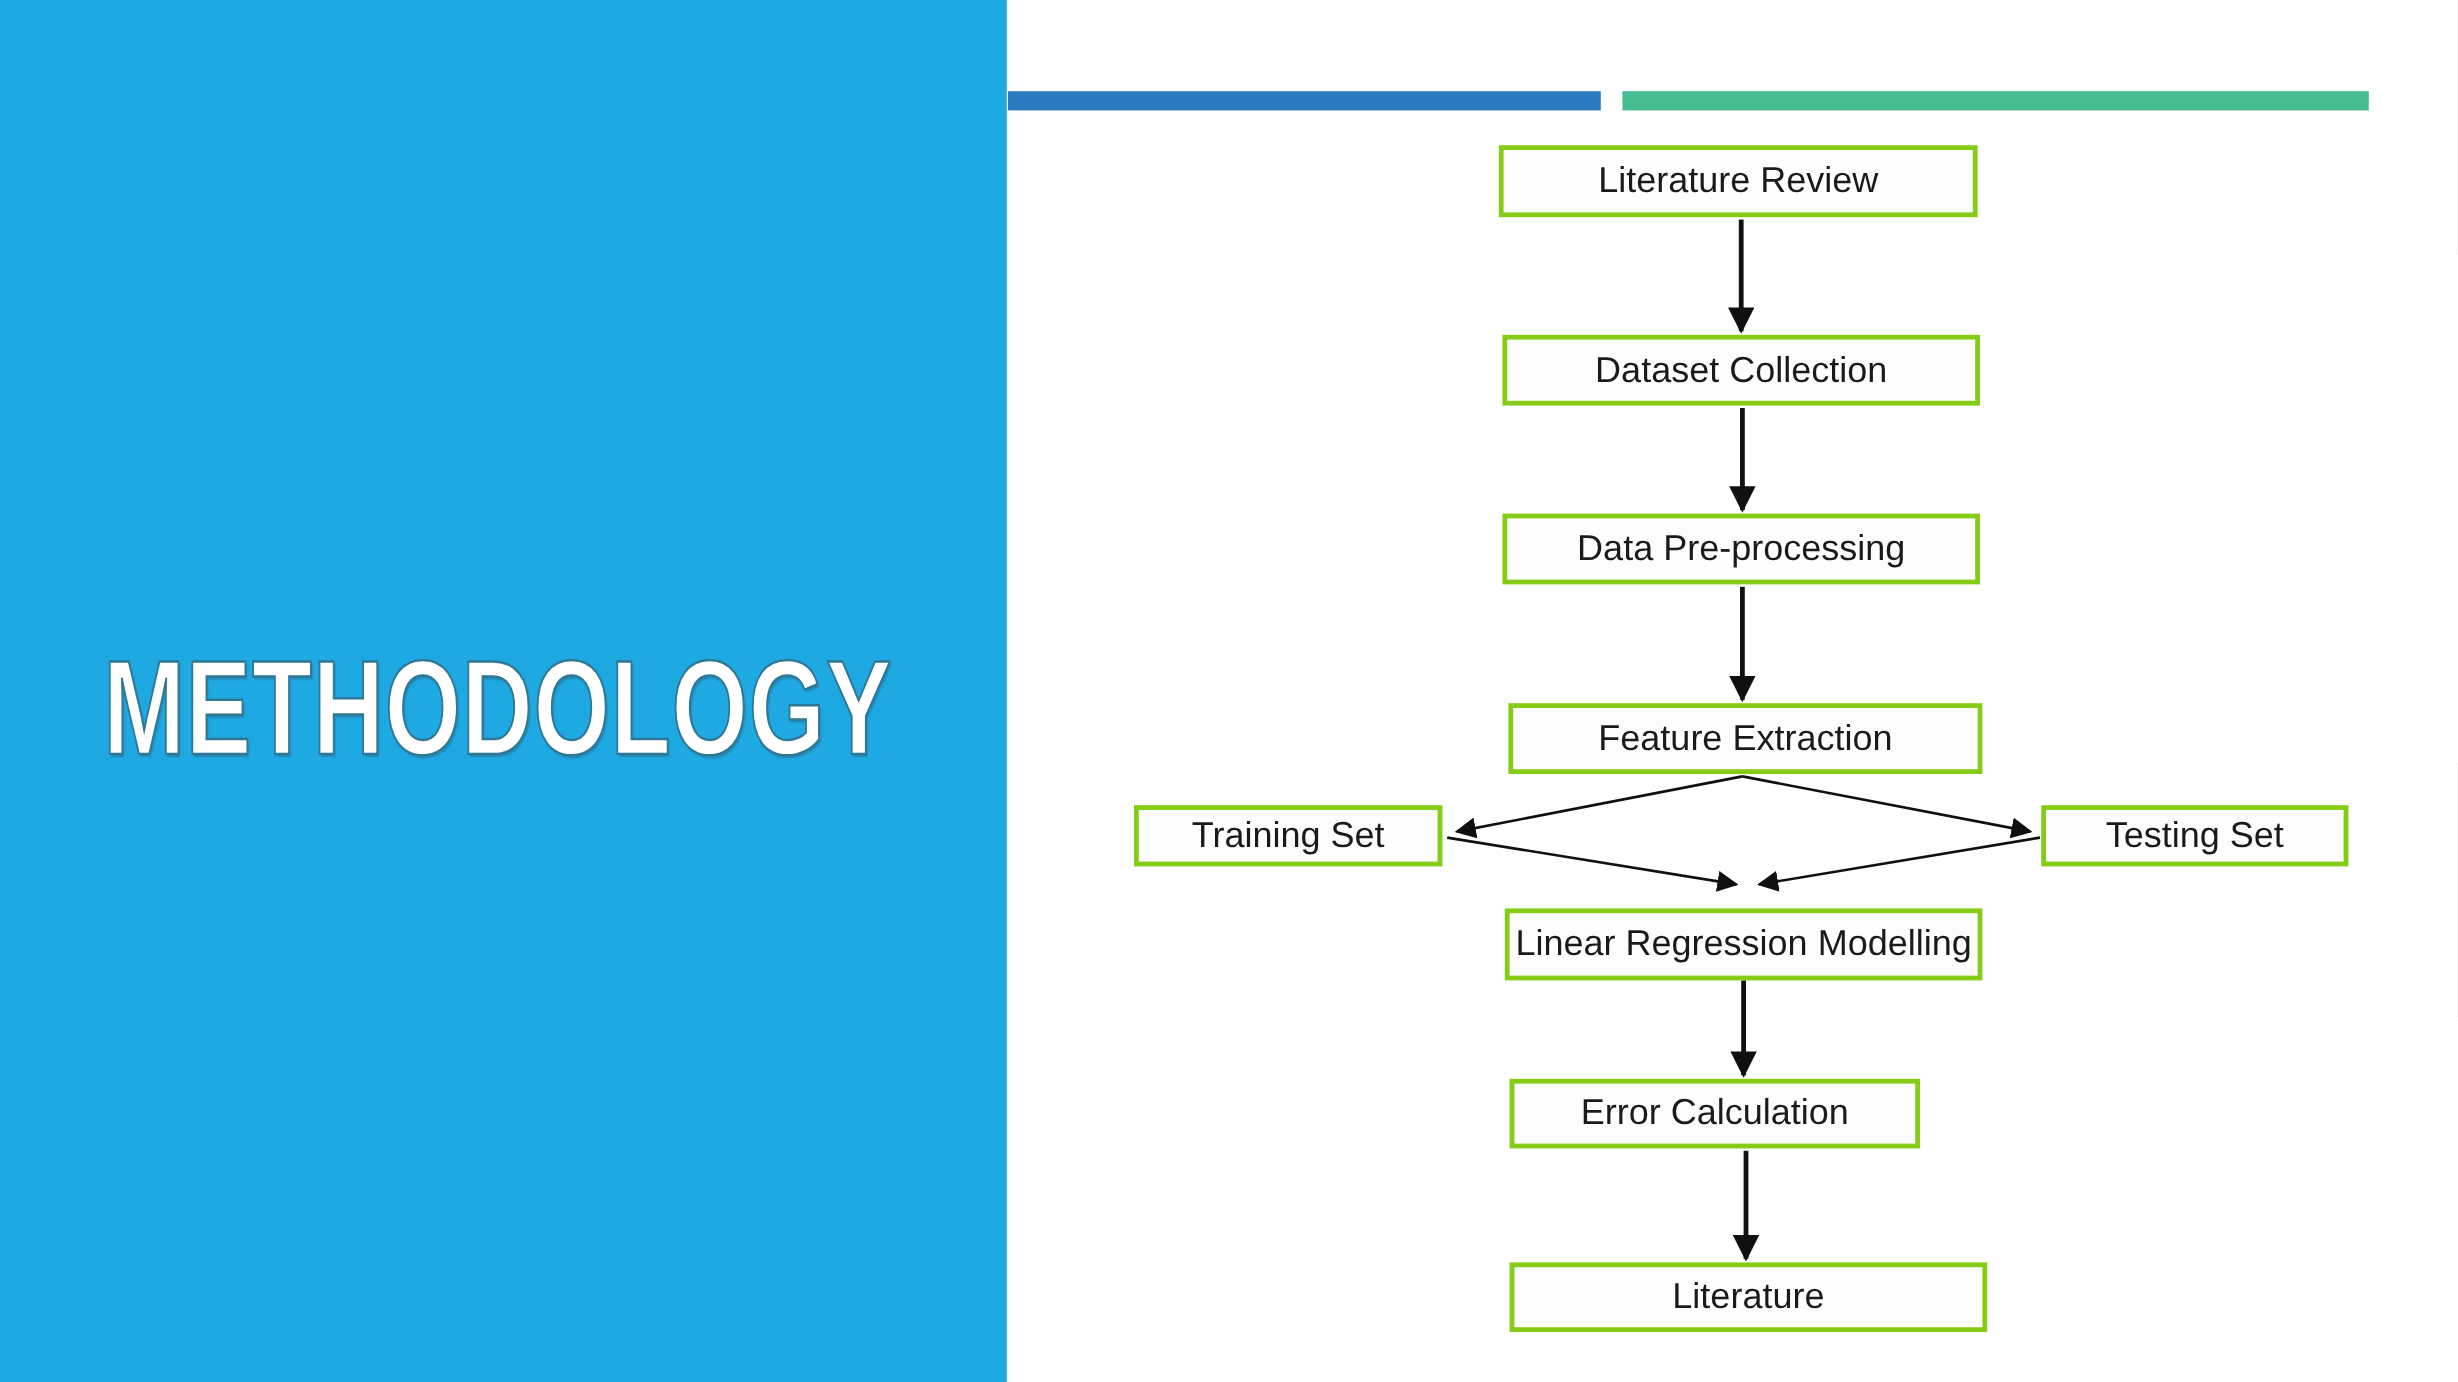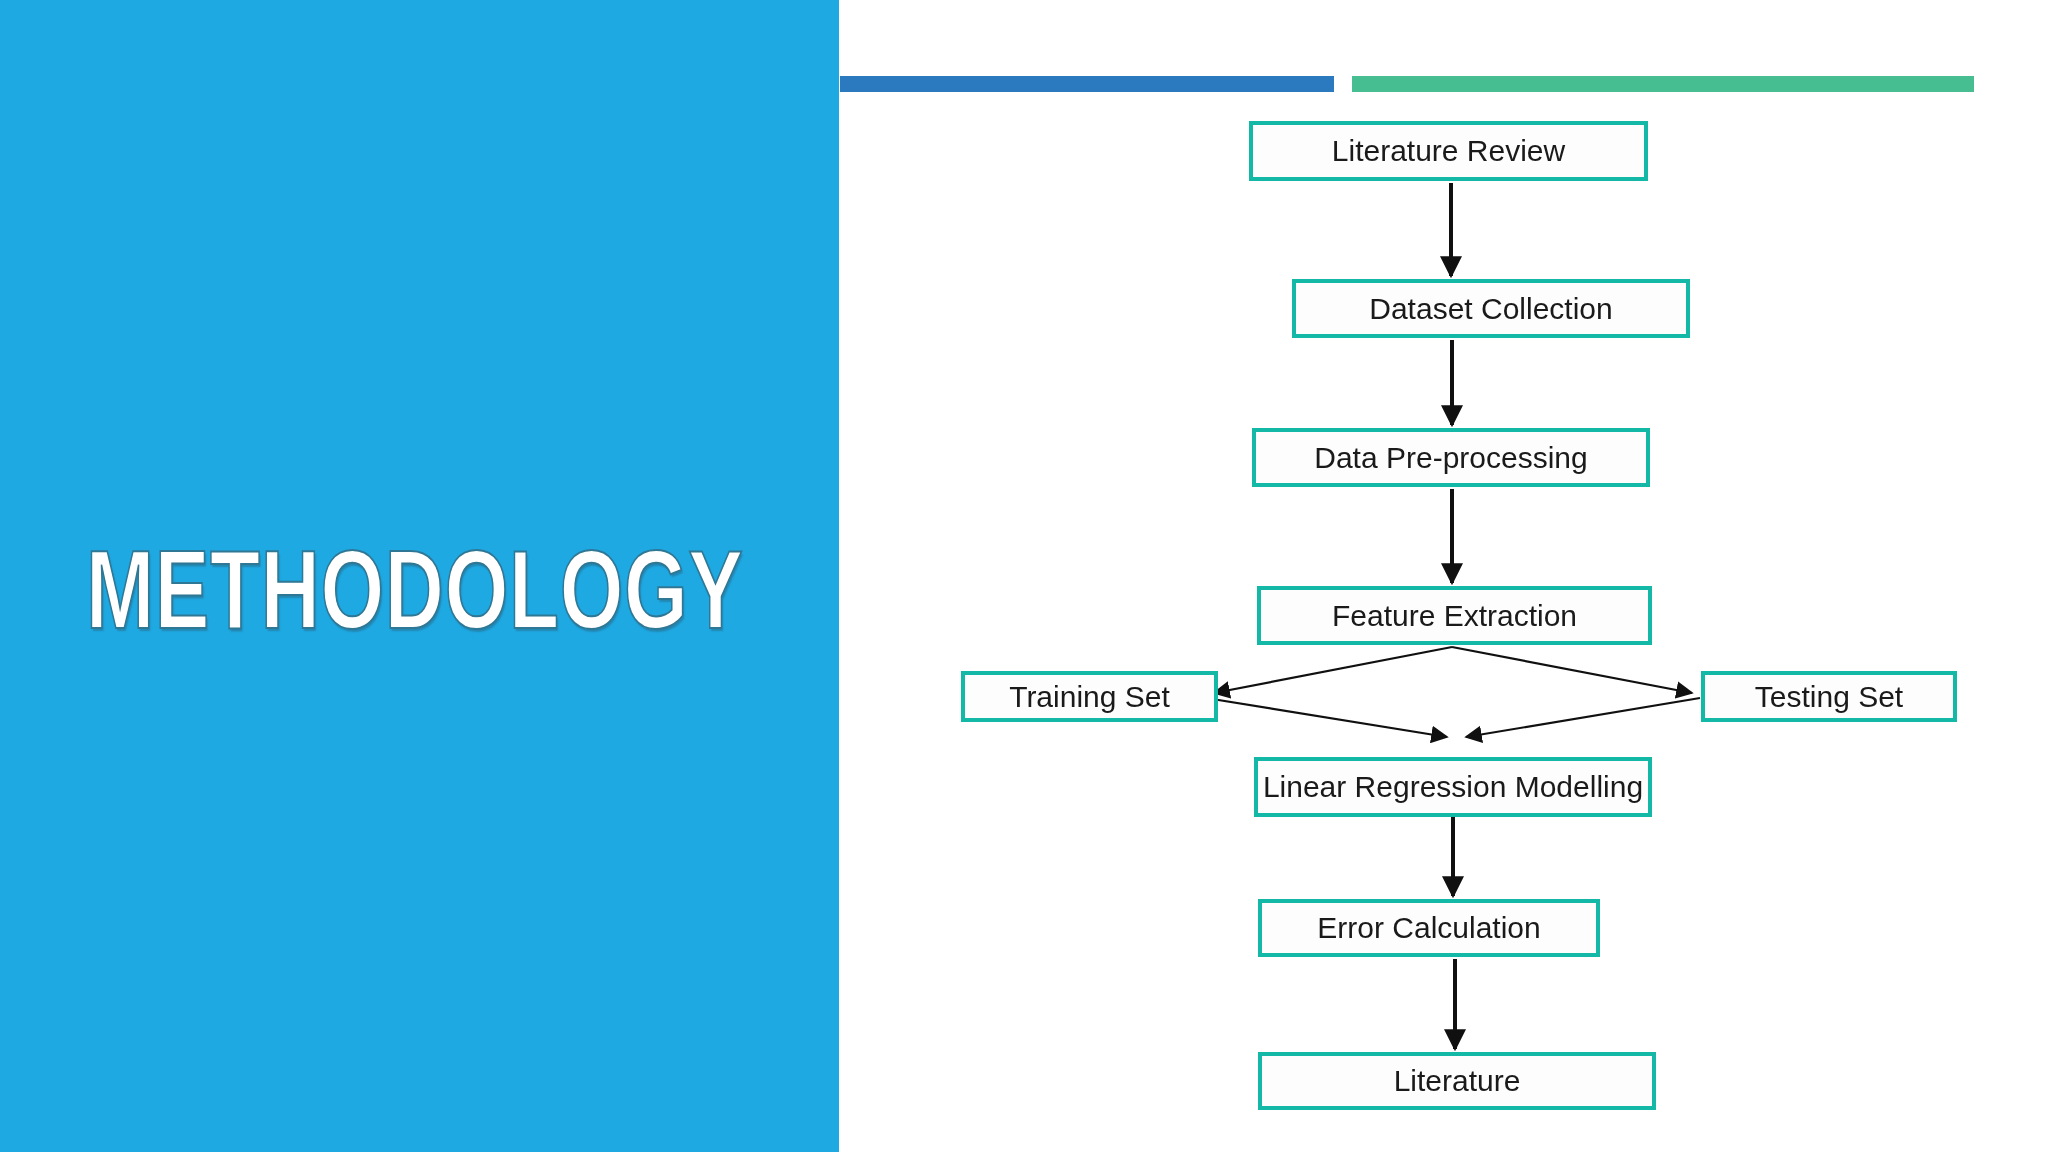--- a/index.html
+++ b/index.html
@@ -20,21 +20,21 @@
     color:#ffffff;white-space:nowrap;
     transform:scaleX(0.73);transform-origin:left center;
     -webkit-text-stroke:2px #2e7795;
     text-shadow:2px 3px 2px rgba(40,85,105,0.40);
   }
   .accent-bar{position:absolute;top:76px;height:16px;}
   .accent-bar.blue{left:840px;width:494px;background:var(--bar-blue,#2B79BF);}
   .accent-bar.green{left:1352px;width:622px;background:var(--bar-green,#47BD92);}
   .flow-node{
     position:absolute;box-sizing:border-box;
-    border:4px solid #14b8a6;background:#fdfdfd;
+    border:4px solid #84cc16;background:#fdfdfd;
     display:flex;align-items:center;justify-content:center;
     font-size:30px;color:#1a1a1a;white-space:nowrap;
   }
   .connectors{position:absolute;left:0;top:0;pointer-events:none;}
 </style>
 </head>
 <body>
 
 <div class="slide">
 
@@ -69,33 +69,33 @@
       <line x1="1452" y1="647" x2="1692" y2="693" stroke="#101010" stroke-width="2.2" marker-end="url(#arrowSmall)"></line>
 
       <line x1="1206" y1="698" x2="1447" y2="737" stroke="#101010" stroke-width="2.2" marker-end="url(#arrowSmall)"></line>
       <line x1="1700" y1="698" x2="1466" y2="737" stroke="#101010" stroke-width="2.2" marker-end="url(#arrowSmall)"></line>
     </svg>
 
     <div class="flow-node" style="left:1249px;top:121px;width:399px;height:60px;">
       <span>Literature Review</span>
     </div>
 
-    <div class="flow-node" style="left:1252px;top:279px;width:398px;height:59px;margin-left:40px;">
+    <div class="flow-node" style="left:1252px;top:279px;width:398px;height:59px;">
       <span>Dataset Collection</span>
     </div>
 
     <div class="flow-node" style="left:1252px;top:428px;width:398px;height:59px;">
       <span>Data Pre-processing</span>
     </div>
 
     <div class="flow-node" style="left:1257px;top:586px;width:395px;height:59px;">
       <span>Feature Extraction</span>
     </div>
 
-    <div class="flow-node" style="left:945px;top:671px;width:257px;height:51px;margin-left:16px;">
+    <div class="flow-node" style="left:945px;top:671px;width:257px;height:51px;">
       <span>Training Set</span>
     </div>
 
     <div class="flow-node" style="left:1701px;top:671px;width:256px;height:51px;">
       <span>Testing Set</span>
     </div>
 
     <div class="flow-node" style="left:1254px;top:745px;width:398px;height:60px;margin-top:12px;">
       <span>Linear Regression Modelling</span>
     </div>

